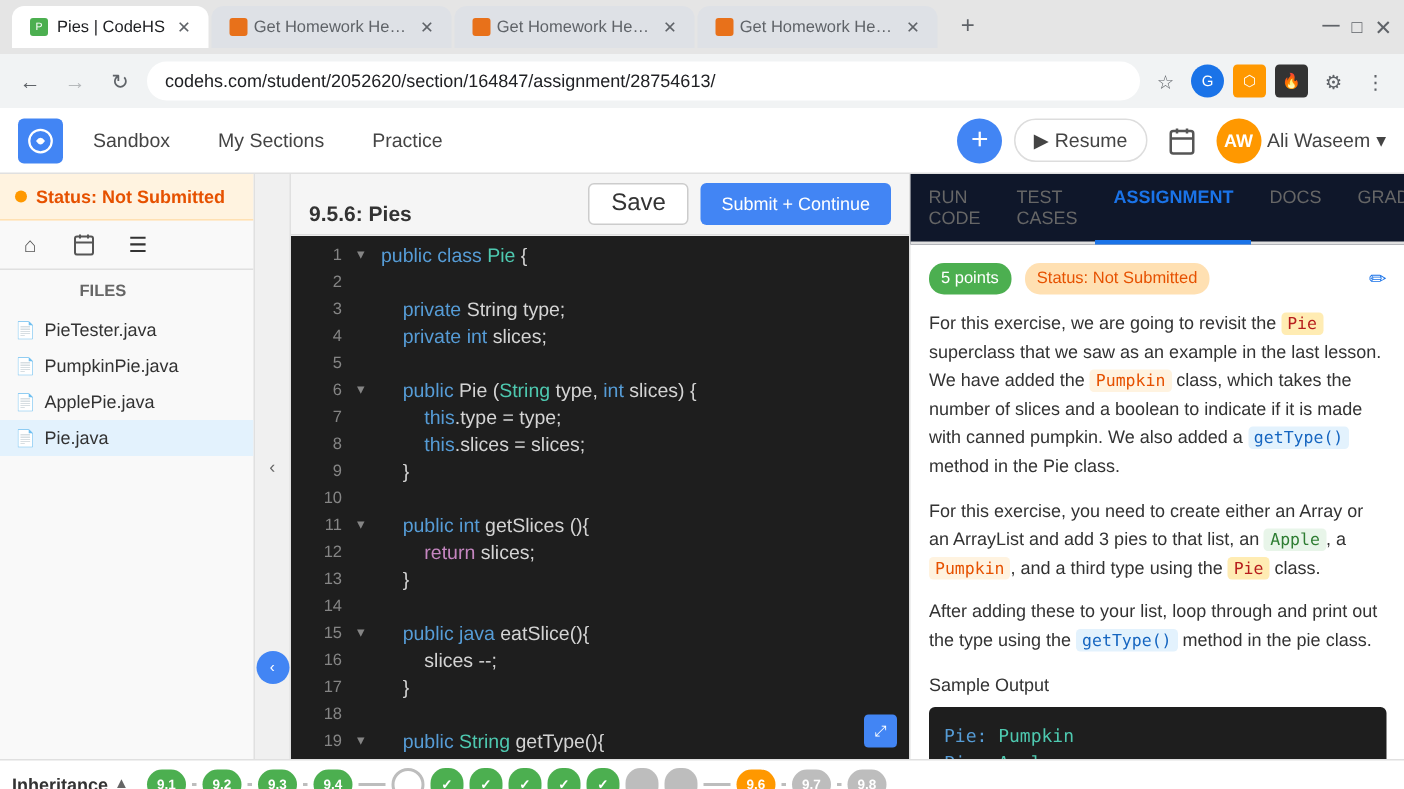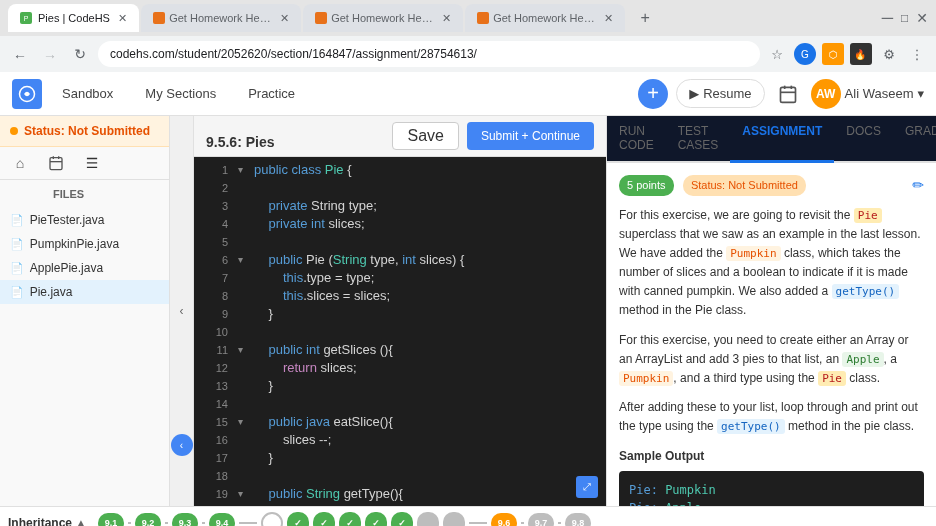--- a/index.html
+++ b/index.html
@@ -56,21 +56,21 @@
     .panel-tab { padding: 8px 12px; font-size: 12px; color: #666; cursor: pointer; border-bottom: 3px solid transparent; margin-bottom: -2px; }
     .panel-tab.active { color: #1a73e8; border-bottom-color: #1a73e8; font-weight: bold; }
     .panel-content { flex: 1; padding: 12px; overflow-y: auto; font-size: 12px; color: #333; line-height: 1.5; }
     .points-badge { display: inline-block; background: #4caf50; color: white; border-radius: 10px; padding: 2px 8px; font-size: 11px; margin-right: 6px; }
     .status-badge { display: inline-block; background: #ffe0b2; color: #e65100; border-radius: 10px; padding: 2px 8px; font-size: 11px; }
     .edit-icon { float: right; color: #1a73e8; cursor: pointer; font-size: 14px; }
     .panel-text { margin: 10px 0; font-size: 12px; line-height: 1.6; color: #333; }
     .code-inline { background: #ffecb3; color: #b71c1c; padding: 1px 4px; border-radius: 3px; font-family: monospace; font-size: 11px; }
     .code-inline.blue { background: #e3f2fd; color: #1565c0; }
     .sample-output { background: #1e1e1e; border-radius: 4px; padding: 10px; margin-top: 6px; }
-    .sample-output-title { font-size: 12px; font-weight: bold; color: #333; margin-bottom: 6px; }
+    .sample-output-title { font-size: 12px; font-weight: normal; color: #333; margin-bottom: 6px; }
     .sample-line { font-family: monospace; font-size: 12px; }
     .sample-label { color: #569cd6; }
     .sample-value { color: #4ec9b0; }
 
     
     .bottom-bar { height: 32px; background: #fff; border-top: 1px solid #e0e0e0; display: flex; align-items: center; padding: 0 8px; gap: 4px; }
     .lesson-btn { display: flex; align-items: center; justify-content: center; width: 26px; height: 20px; border-radius: 10px; font-size: 10px; cursor: pointer; font-weight: bold; color: white; }
     .lesson-btn.done { background: #4caf50; }
     .lesson-btn.current { background: #ff9800; }
     .lesson-btn.inactive { background: #bdbdbd; }

